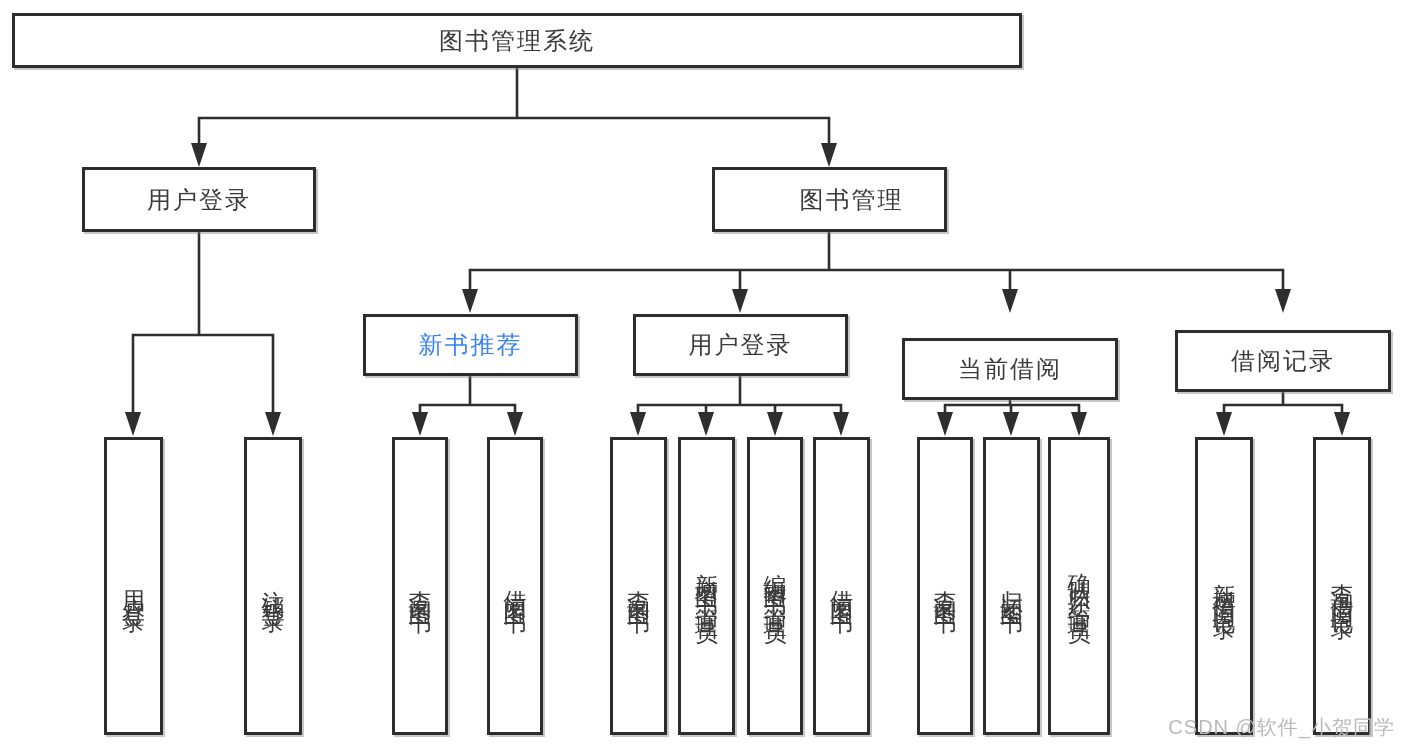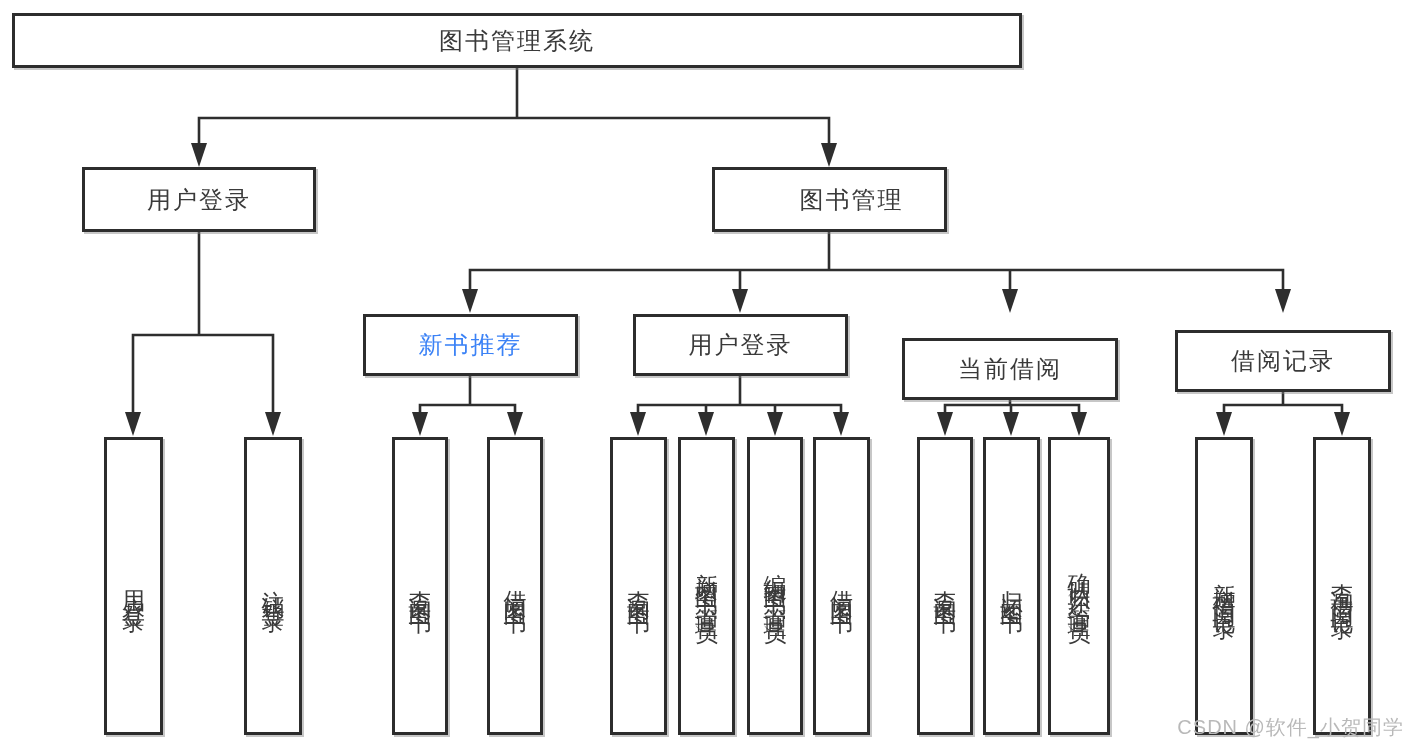--- a/index.html
+++ b/index.html
@@ -36,21 +36,21 @@
   .node.vertical .label {
     writing-mode: vertical-rl;
     text-orientation: mixed;
     font-size: 23px;
     letter-spacing: 7px;
     line-height: 1;
     white-space: nowrap;
   }
   .watermark {
     position: absolute;
-    right: 1px;
+    right: 10px;
     bottom: 6px;
     font-size: 20px;
     letter-spacing: 1px;
     color: #b9b9b9;
     white-space: nowrap;
     z-index: 10;
   }
 </style>
 </head>
 <body>

